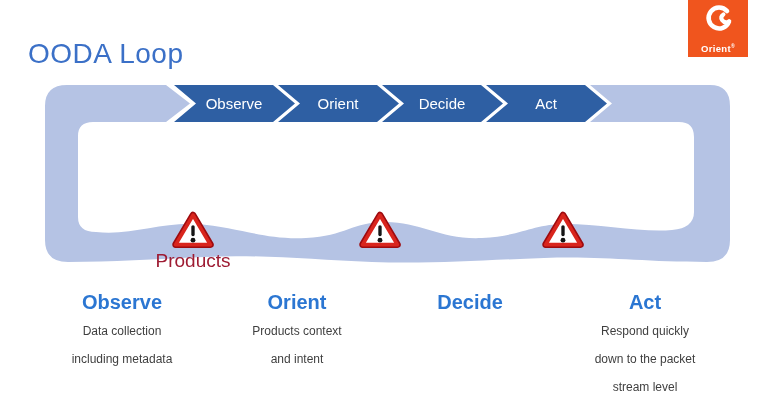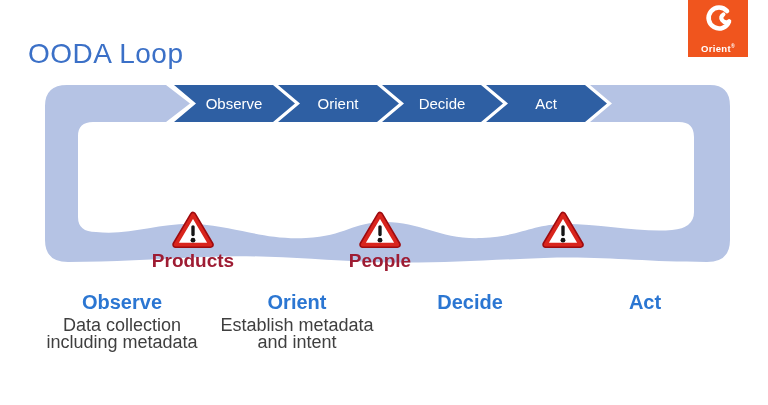--- a/index.html
+++ b/index.html
@@ -23,29 +23,29 @@
   .logo-text sup{font-size:5px;vertical-align:super;}
   .diagram-svg{position:absolute;left:0;top:0;}
   .loop-band{fill:var(--loopBand);}
   .chev{fill:var(--chevronBlue);}
   .chev-label{
     position:absolute;top:95px;width:120px;text-align:center;
     color:#ffffff;font-size:15px;line-height:17px;
   }
   .warn-label{
     position:absolute;top:250px;width:140px;text-align:center;
-    color:var(--warningMaroon);font-size:19px;font-weight:bold;line-height:21px;
+    color:var(--warningMaroon);font-size:19px;font-weight:normal;line-height:21px;
   }
   .col{position:absolute;top:291px;width:184px;text-align:center;}
   .col-heading{
     margin:0 0 3px 0;color:var(--headingBlue);
     font-size:20px;font-weight:bold;line-height:23px;
   }
   .col-body{
-    color:var(--bodyText);font-size:18px;line-height:17px;white-space:pre-line;
+    color:var(--bodyText);font-size:12px;line-height:28px;white-space:pre-line;
   }
 </style>
 </head>
 <body>
 
 <div class="stage">
 
   <div class="slide-title">OODA Loop</div>
 
   <div class="logo">
@@ -98,32 +98,34 @@
     <use href="#warn" x="359" y="211" width="42" height="37.8"></use>
     <use href="#warn" x="542" y="211" width="42" height="37.8"></use>
   </svg>
 
   <div class="chev-label" style="left:174px">Observe</div>
   <div class="chev-label" style="left:278px">Orient</div>
   <div class="chev-label" style="left:382px">Decide</div>
   <div class="chev-label" style="left:486px">Act</div>
 
   <div class="warn-label" style="left:123px">Products</div>
-  <div class="warn-label" style="left:310px">People</div>
 
   <div class="col" style="left:30px">
     <div class="col-heading">Observe</div>
     <div class="col-body">Data collection
 including metadata</div>
   </div>
   <div class="col" style="left:205px">
     <div class="col-heading">Orient</div>
-    <div class="col-body">Establish metadata
+    <div class="col-body">Products context
 and intent</div>
   </div>
   <div class="col" style="left:378px">
     <div class="col-heading">Decide</div>
   </div>
   <div class="col" style="left:553px">
     <div class="col-heading">Act</div>
+    <div class="col-body">Respond quickly
+down to the packet
+stream level</div>
   </div>
 
 </div>
 
 </body></html>

